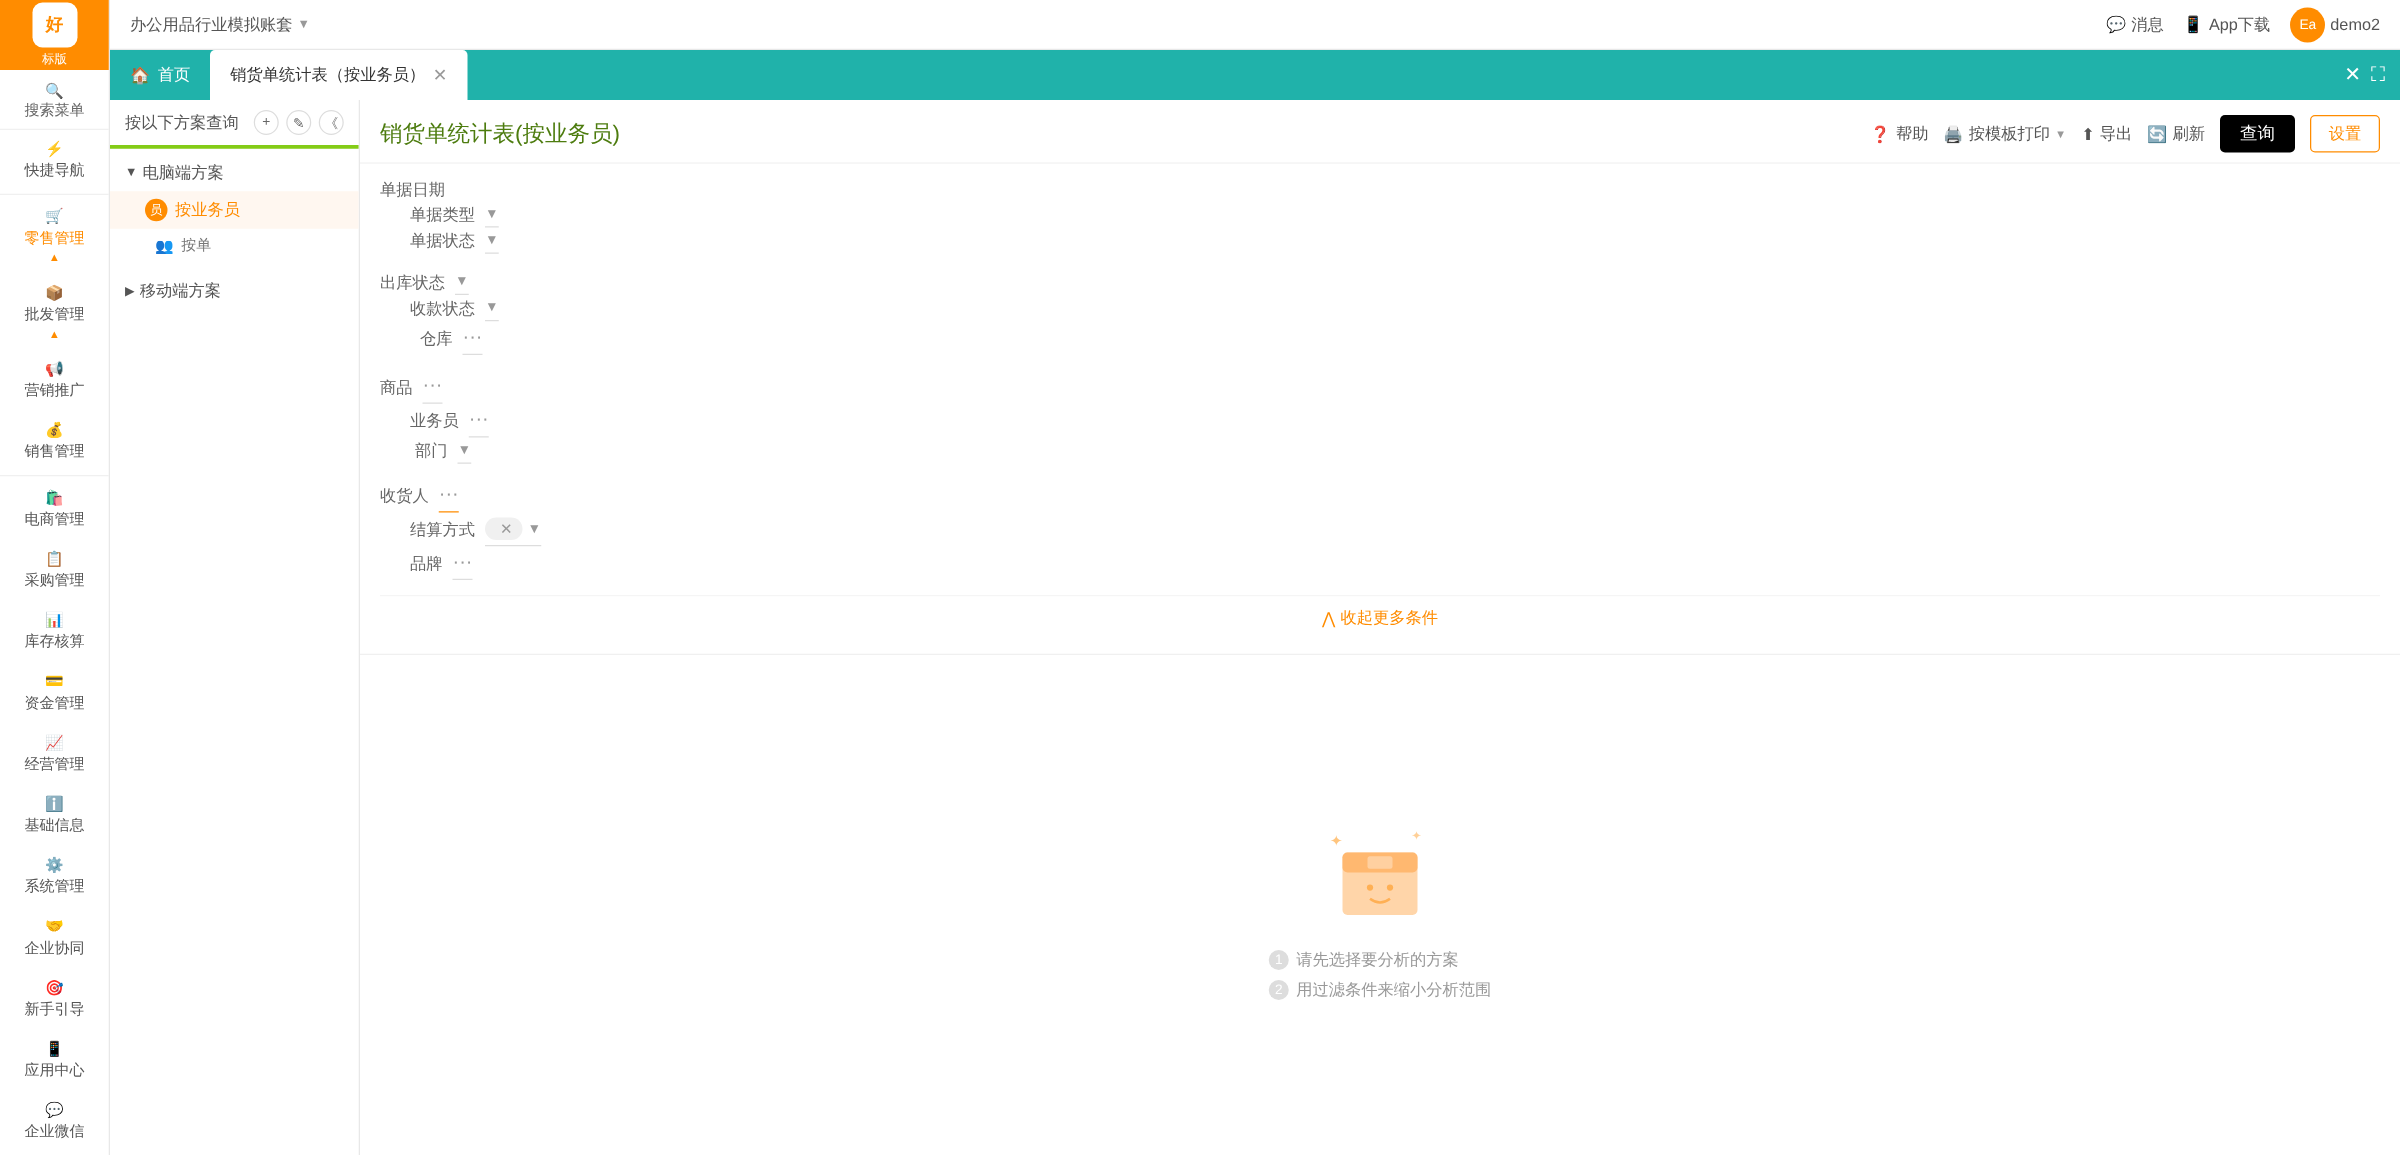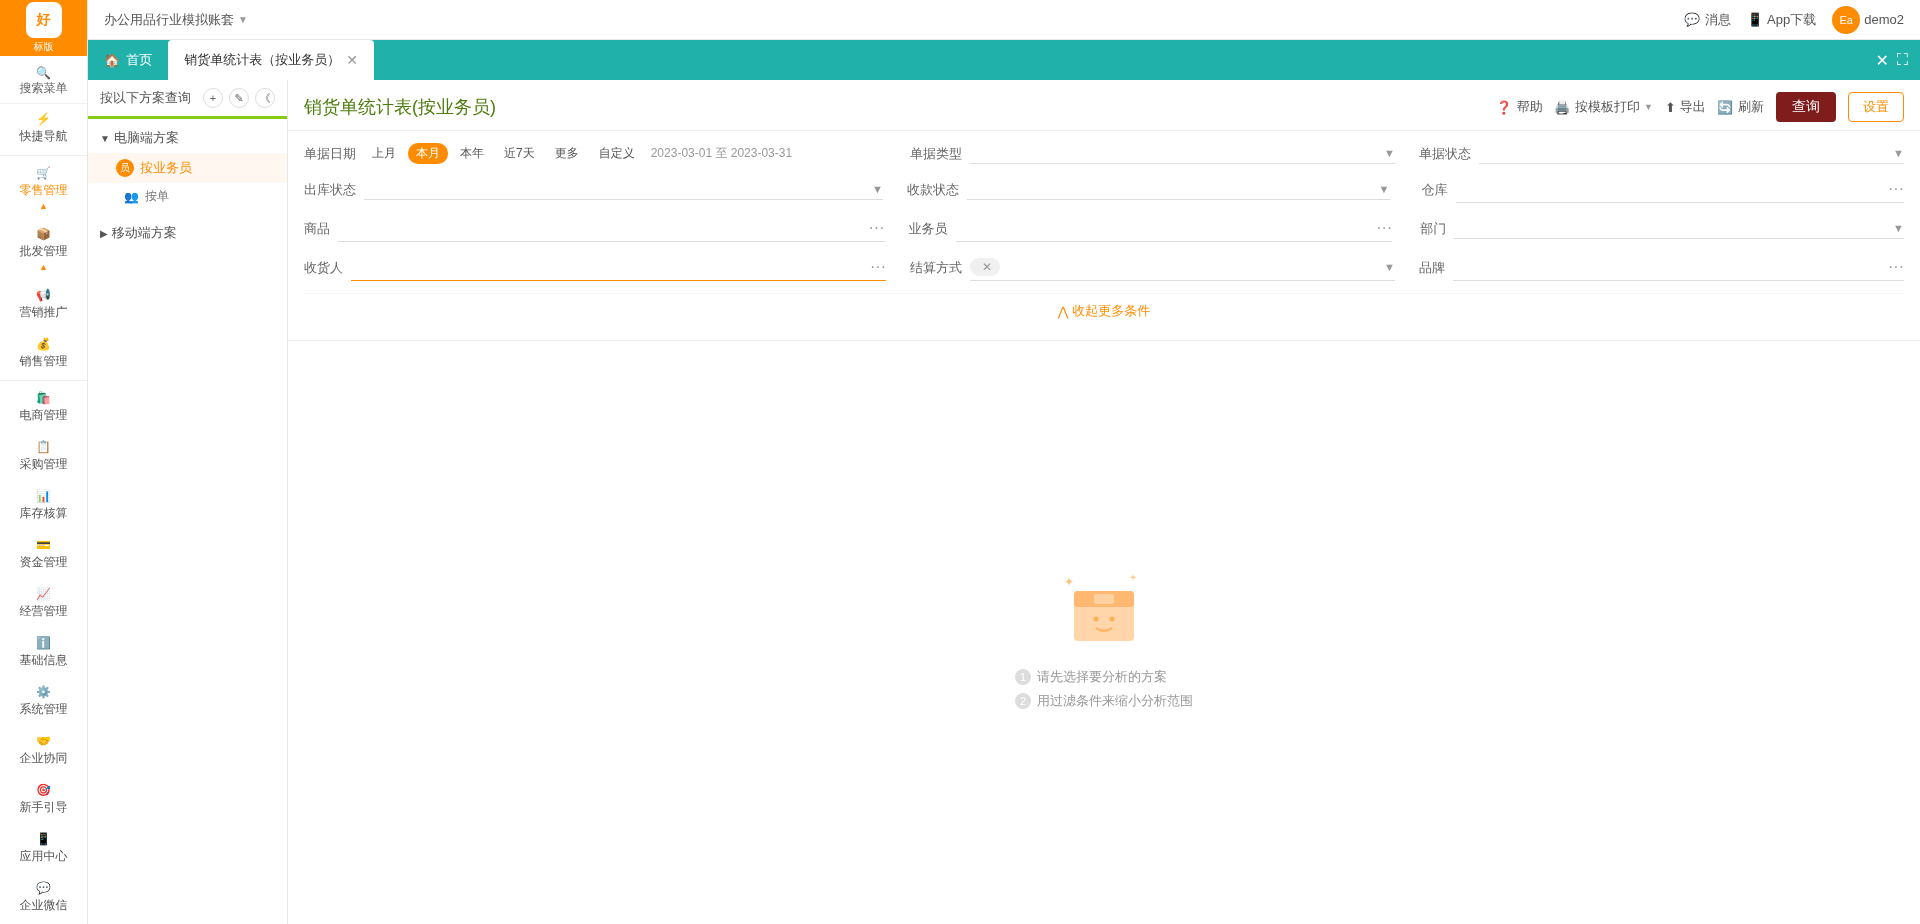--- a/index.html
+++ b/index.html
@@ -52,26 +52,26 @@
     .scheme-item .item-icon { width: 18px; height: 18px; border-radius: 50%; background: #ff8c00; display: flex; align-items: center; justify-content: center; color: #fff; font-size: 10px; }
     .scheme-sub-item { padding: 5px 12px 5px 36px; display: flex; align-items: center; gap: 6px; cursor: pointer; font-size: 12px; color: #777; }
     .scheme-group-2 .scheme-group-title { color: #555; }
 
     
     .right-panel { flex: 1; display: flex; flex-direction: column; overflow: hidden; background: #fff; }
     .page-header { padding: 12px 16px 8px; display: flex; align-items: center; justify-content: space-between; border-bottom: 1px solid #f0f0f0; }
     .page-title { font-size: 18px; font-weight: 500; color: #4d7c0f; }
     .page-header-actions { display: flex; align-items: center; gap: 12px; }
     .page-header-btn { display: flex; align-items: center; gap: 4px; cursor: pointer; color: #555; font-size: 13px; }
-    .page-header-btn.query-btn { background: #7f1d1d; color: #fff; padding: 6px 16px; border-radius: 4px; font-size: 14px; }
+    .page-header-btn.query-btn { background: #000000; color: #fff; padding: 6px 16px; border-radius: 4px; font-size: 14px; }
     .page-header-btn.set-btn { border: 1px solid #ff8c00; color: #ff8c00; padding: 5px 14px; border-radius: 4px; font-size: 13px; }
 
     
     .filter-area { padding: 12px 16px; border-bottom: 1px solid #f0f0f0; background: #fff; }
-    .filter-row { display: flex; align-items: center; gap: 0; margin-bottom: 12px; }
+    .filter-row { display: flex; align-items: flex-start; gap: 0; margin-bottom: 12px; flex-direction: column; }
     .filter-row:last-child { margin-bottom: 0; }
     .filter-item { display: flex; align-items: center; flex: 1; min-width: 0; }
     .filter-label { color: #666; font-size: 13px; white-space: nowrap; margin-right: 8px; min-width: fit-content; }
     .filter-input { flex: 1; border: none; border-bottom: 1px solid #ddd; padding: 4px 0; font-size: 13px; color: #333; outline: none; display: flex; align-items: center; justify-content: space-between; cursor: pointer; min-width: 0; }
     .filter-input.active-border { border-bottom-color: #ff8c00; }
     .filter-input-placeholder { color: #ccc; font-size: 13px; }
     .filter-dropdown-arrow { color: #999; font-size: 11px; }
     .filter-tag { background: #f0f0f0; border-radius: 10px; padding: 2px 8px; font-size: 12px; color: #333; display: flex; align-items: center; gap: 4px; }
     .filter-tag-close { cursor: pointer; color: #999; }
     .filter-dots { color: #999; font-size: 16px; cursor: pointer; }
@@ -295,29 +295,20 @@
             <span>设置</span>
           </div>
         </div>
       </div>
 
       <div class="filter-area">
 
         <div class="filter-row">
           <div class="filter-item" style="flex:1.2;">
             <span class="filter-label">单据日期</span>
-            <div class="date-filter">
-              <span class="date-btn">上月</span>
-              <span class="date-btn active">本月</span>
-              <span class="date-btn">本年</span>
-              <span class="date-btn">近7天</span>
-              <span class="date-btn">更多</span>
-              <span class="date-btn">自定义</span>
-              <span class="date-range">2023-03-01 至 2023-03-31</span>
-            </div>
           </div>
           <div class="filter-item" style="flex:1;margin-left:24px;">
             <span class="filter-label">单据类型</span>
             <div class="filter-input">
               <span class="filter-input-placeholder"></span>
               <span class="filter-dropdown-arrow">▼</span>
             </div>
           </div>
           <div class="filter-item" style="flex:1;margin-left:24px;">
             <span class="filter-label">单据状态</span>

